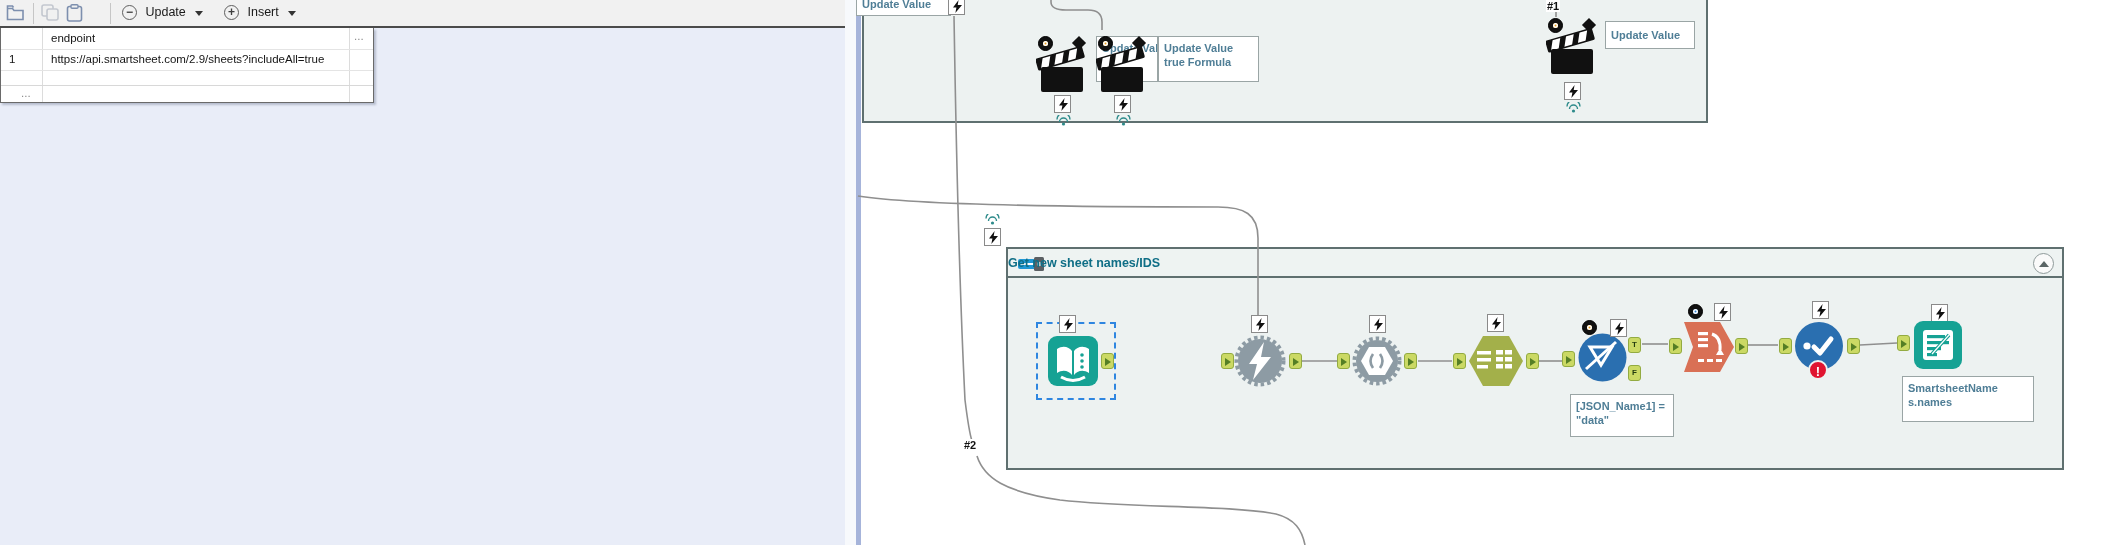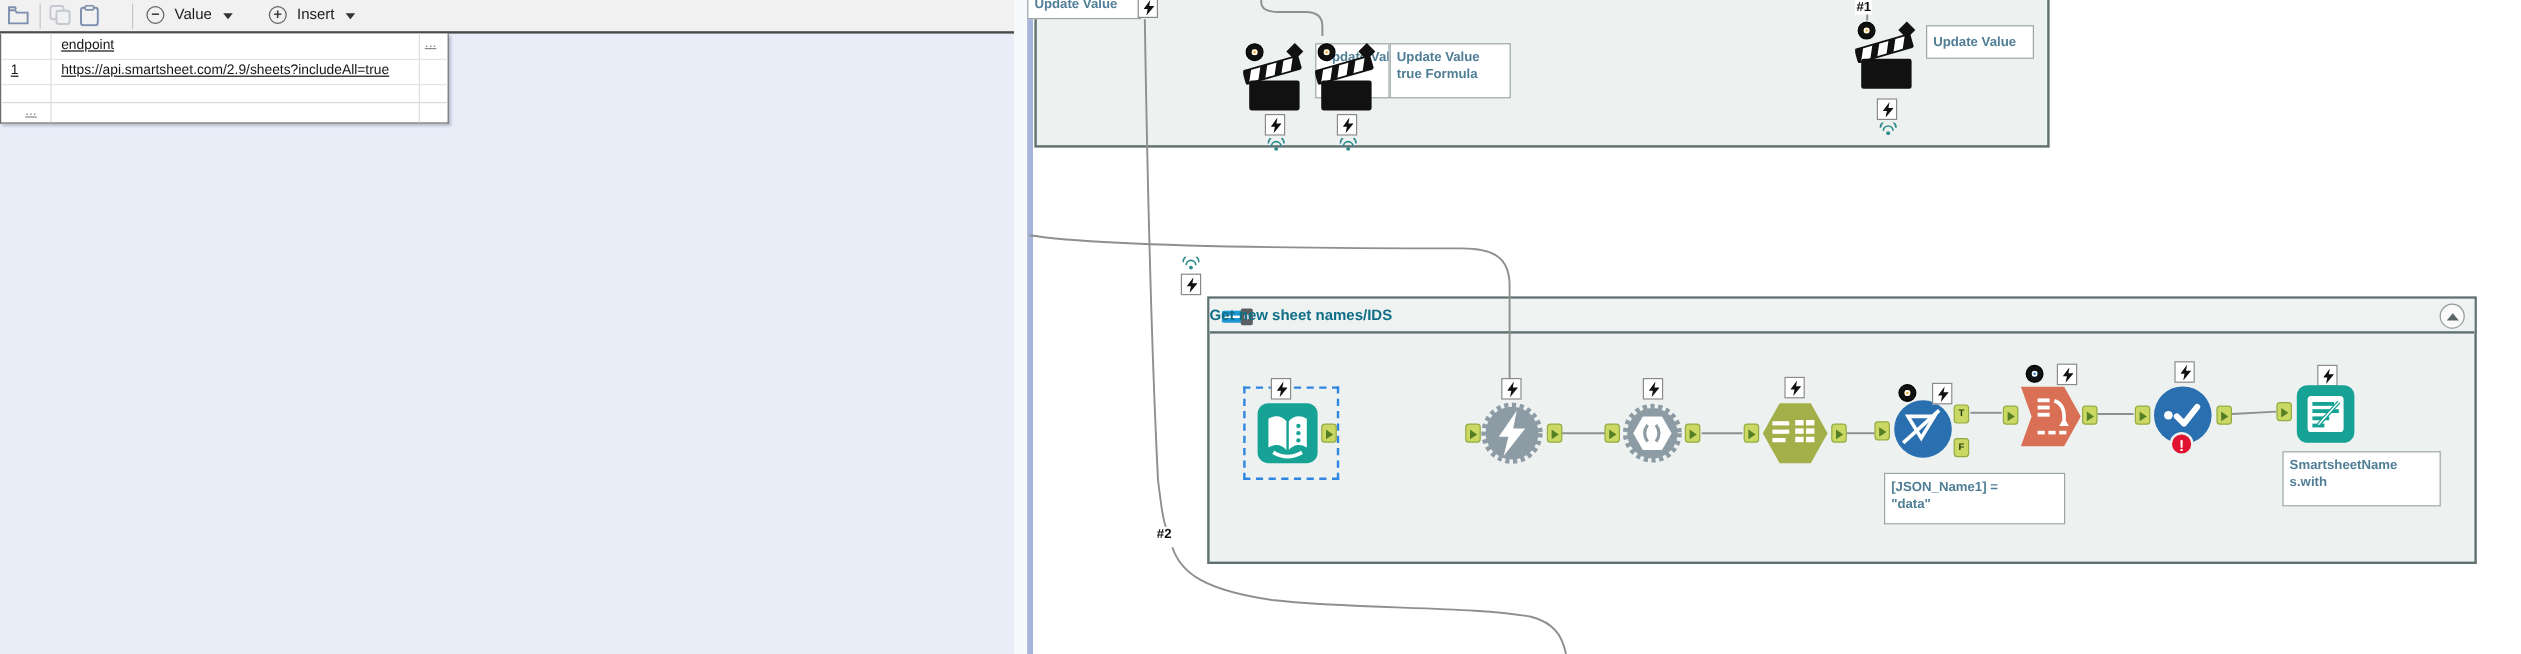--- a/index.html
+++ b/index.html
@@ -20,21 +20,21 @@
     font-weight:bold; vertical-align:middle; }
   .caret-down { display:inline-block; width:0; height:0; border-left:4px solid transparent;
     border-right:4px solid transparent; border-top:5px solid #333; margin-left:6px; }
 
   
   #grid { left:0; top:28px; width:374px; height:75px; background:#fff;
     border-left:1px solid #6a6a6a; border-right:1px solid #6a6a6a; border-bottom:1px solid #6a6a6a;
     box-shadow:2px 2px 2px rgba(90,100,130,.35); font-size:11.5px; color:#141414; }
   .gline-v { position:absolute; top:0; bottom:0; width:1px; background:#dcdcdc; }
   .gline-h { position:absolute; left:0; right:0; height:1px; background:#e4e4e4; }
-  .gcell { position:absolute; white-space:nowrap;text-decoration:underline; }
+  .gcell { position:absolute; white-space:nowrap; }
 
   
   #split-light { left:845px; top:0; width:11px; height:545px; background:#f7f9fc; }
   #split-line  { left:856px; top:0; width:5px; height:545px; background:#a6b4da; }
 
   
   #canvas { left:861px; top:0; width:1240px; height:545px; background:#fff; }
   .container-box { position:absolute; background:#edf2f1; border:2px solid #5f7070; }
   .container-header { position:absolute; left:0; top:0; right:0; height:29px;
     border-bottom:2px solid #5f7070; background:#eef3f2; }
@@ -95,21 +95,21 @@
       </div>
       <div class="abs tb-icon" style="left:66px;">
         <svg width="17" height="18" viewBox="0 0 17 18">
             <rect x="1.5" y="2.5" width="14" height="14.5" rx="2" fill="none" stroke="#7d8fae" stroke-width="1.6"></rect>
             <rect x="5" y="0.8" width="7" height="3.4" rx="1" fill="#f1f1f1" stroke="#7d8fae" stroke-width="1.4"></rect>
           </svg>
       </div>
       <div class="abs tb-sep" style="left:110px;"></div>
       <div class="abs tb-text" style="left:122px;">
         <span class="tb-circle">−</span>
-        <span style="margin-left:5px;">Value</span>
+        <span style="margin-left:5px;">Update</span>
         <span class="caret-down"></span>
       </div>
       <div class="abs tb-text" style="left:224px;">
         <span class="tb-circle">+</span>
         <span style="margin-left:5px;">Insert</span>
         <span class="caret-down"></span>
       </div>
     </div>
     <div id="toolbar-underline" class="abs"></div>
 
@@ -357,21 +357,21 @@
   <div class="badge-dot" style="left:1582px; top:320px;"></div>
   <div class="bolt-box" style="left:1610px; top:319px;">
       <div class="bolt"></div>
     </div>
   <div class="anchor" style="left:1628px; top:337px;">
       <div class="lbl">T</div>
     </div>
   <div class="anchor" style="left:1628px; top:365px;">
       <div class="lbl">F</div>
     </div>
-  <div class="annot" style="left:1570px; top:394px; width:151px; height:43px;">
+  <div class="annot" style="left:1570px; top:394px; width:104px; height:43px;">
     <div>[JSON_Name1] =</div>
     <div>"data"</div>
   </div>
 
   <div class="badge-dot blue" style="left:1688px; top:304px;"></div>
   <div class="bolt-box" style="left:1714px; top:303px;">
       <div class="bolt"></div>
     </div>
   <div class="anchor" style="left:1669px; top:338px;">
       <div class="tri"></div>
@@ -423,16 +423,16 @@
       <rect x="13" y="14" width="18" height="3.2" fill="#16a294"></rect>
       <rect x="13" y="20" width="22" height="3.2" fill="#16a294"></rect>
       <rect x="13" y="26" width="14" height="3.2" fill="#16a294"></rect>
       <rect x="13" y="32" width="10" height="3.2" fill="#16a294"></rect>
       <path d="M18,33 L35,14" stroke="#16a294" stroke-width="3.4"></path>
       <path d="M18,33 L35,14" stroke="#fff" stroke-width="1.2"></path>
     </svg>
   </div>
   <div class="annot" style="left:1902px; top:376px; width:132px; height:46px;">
     <div>SmartsheetName</div>
-    <div>s.with</div>
+    <div>s.names</div>
   </div>
 
 </div>
 
 </body></html>

